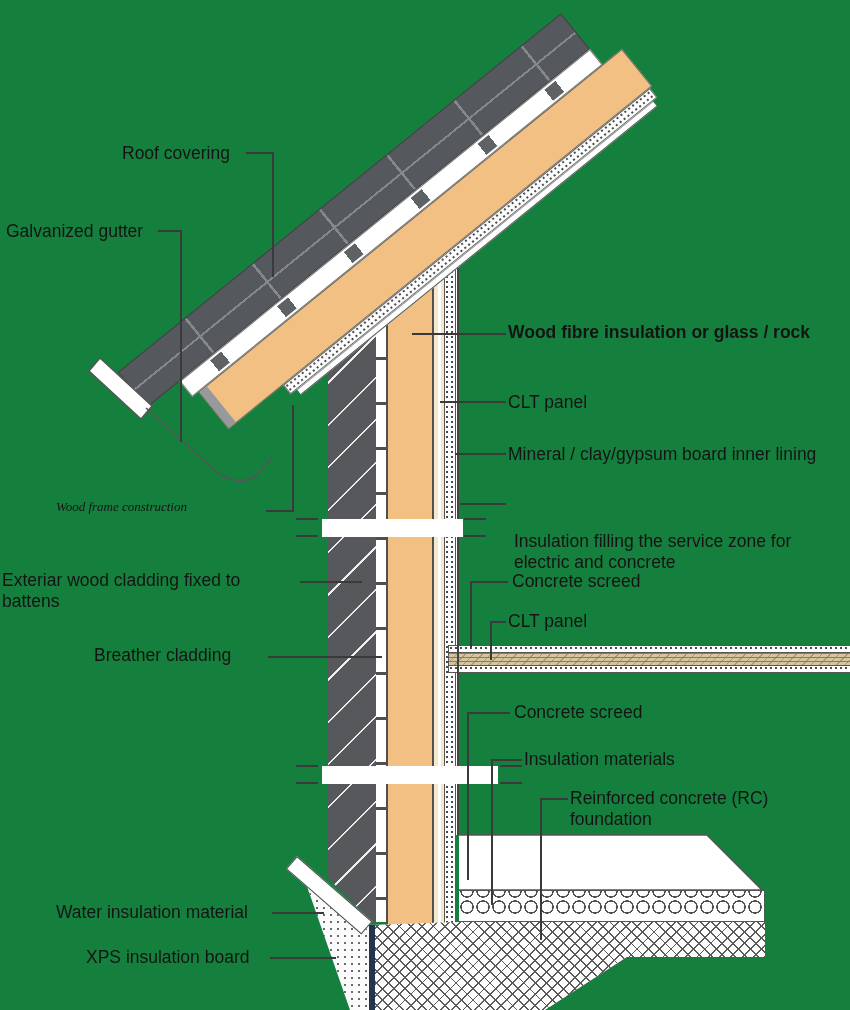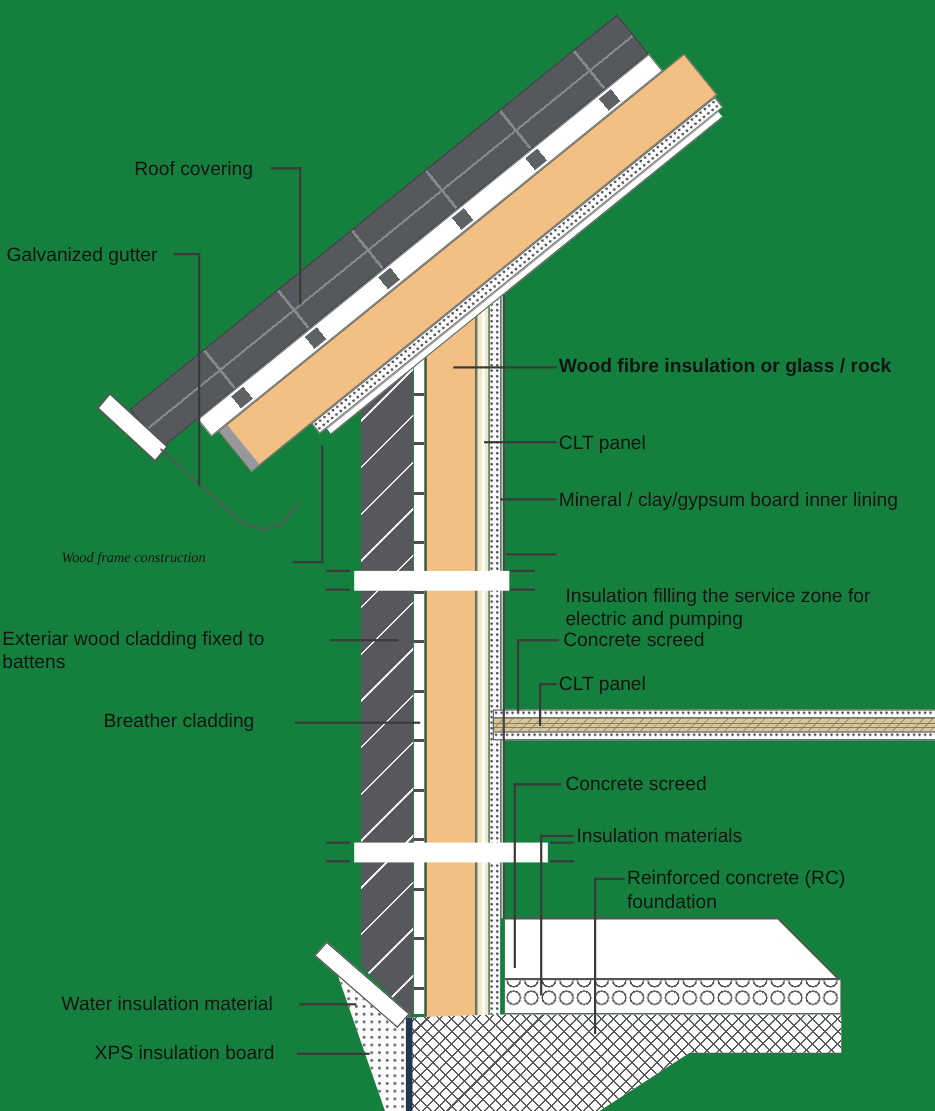--- a/index.html
+++ b/index.html
@@ -135,21 +135,21 @@
 
   <div class="label" style="left:122px;top:143px;">Roof covering</div>
   <div class="label" style="left:6px;top:221px;">Galvanized gutter</div>
   <div class="label" style="left:508px;top:322px;font-weight:bold;">
     <div>Wood fibre insulation or glass / rock</div>
   </div>
   <div class="label" style="left:508px;top:392px;">CLT panel</div>
   <div class="label" style="left:508px;top:444px;">Mineral / clay/gypsum board inner lining</div>
   <div class="label" style="left:514px;top:494px;margin-top:37px;">
     <div>Insulation filling the service zone for</div>
-    <div>electric and pumping</div>
+    <div>electric and concrete</div>
   </div>
   <div class="label serif" style="left:56px;top:499px;">Wood frame construction</div>
   <div class="label" style="left:2px;top:570px;width:295px;text-align:left;">
     <div>Exteriar wood cladding fixed to</div>
     <div>battens</div>
   </div>
   <div class="label" style="left:94px;top:645px;">Breather cladding</div>
   <div class="label" style="left:512px;top:571px;">Concrete screed</div>
   <div class="label" style="left:508px;top:611px;">CLT panel</div>
   <div class="label" style="left:514px;top:702px;">Concrete screed</div>

